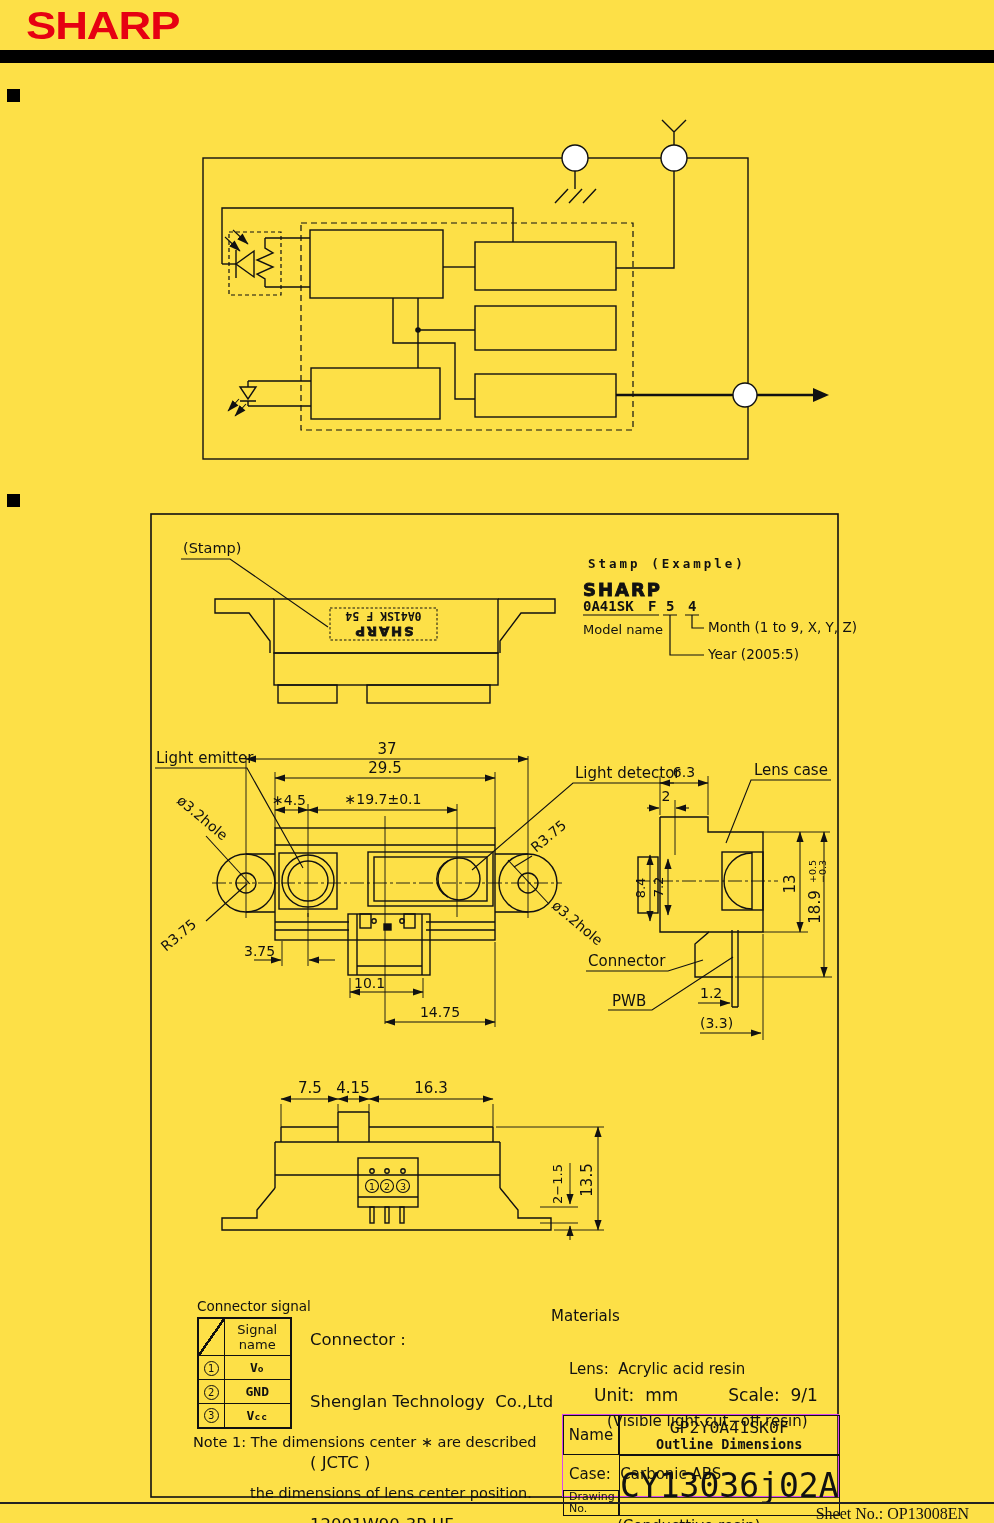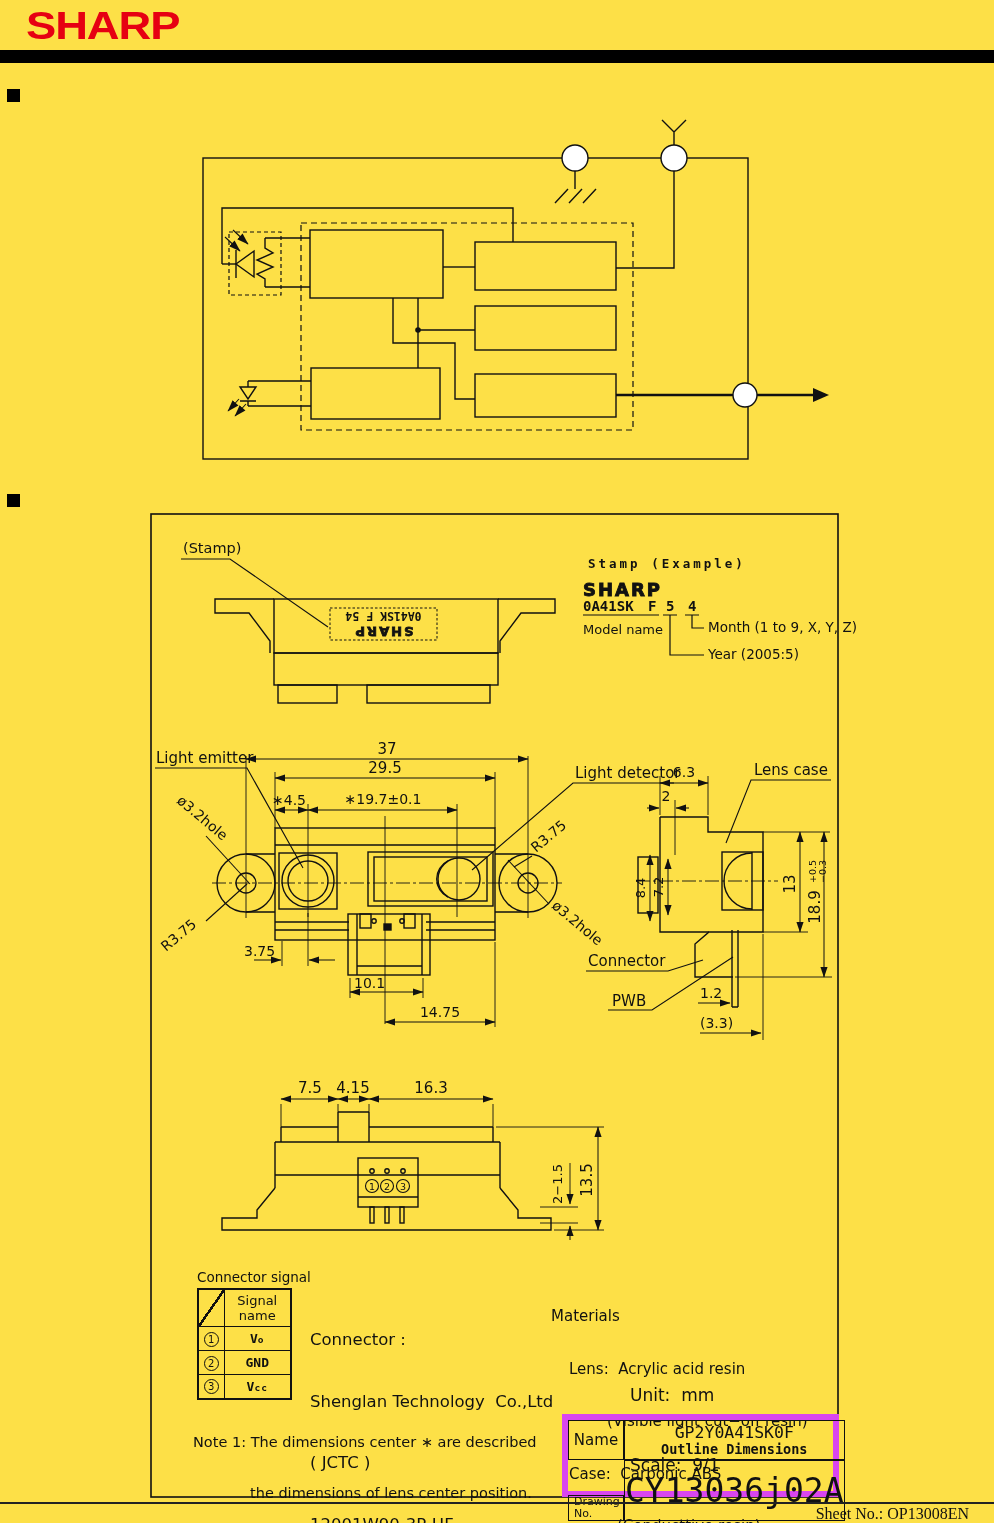--- a/index.html
+++ b/index.html
@@ -30,21 +30,21 @@
     font-size:10px; line-height:13px; text-align:center; }
   .sigmain { font-family:"DejaVu Sans Mono", monospace; font-weight:bold; font-size:13px; }
   .sigsub  { font-family:"DejaVu Sans Mono", monospace; font-weight:bold; font-size:9.5px; letter-spacing:1px; }
   .cinfo { font-size:16.5px; line-height:20.5px; white-space:pre; }
   .mats  { font-size:15px; line-height:17.5px; white-space:pre; }
   .mats .i1 { margin-left:18px; } .mats .i2 { margin-left:56px; } .mats .i3 { margin-left:66px; }
   .unitrow { font-size:17px; display:flex; gap:50px; white-space:pre; }
   .notes { font-size:14.5px; line-height:17px; white-space:pre; }
   .notes .ind { margin-left:57px; }
   .tblock { position:absolute; left:562px; top:1414px; width:277px; height:83px;
-    border:6px solid #d946ef; display:grid; grid-template-columns:56px 1fr; grid-template-rows:40px 1fr; }
+    border:1px solid #d946ef; display:grid; grid-template-columns:56px 1fr; grid-template-rows:40px 1fr; }
   .tblock > div { border:1px solid #111; display:flex; flex-direction:column; align-items:center; justify-content:center; }
   .tb-name-label { font-size:15px; }
   .tb-name-val { font-family:"DejaVu Sans Mono", monospace; font-size:16.5px; line-height:18px; }
   .tb-name-sub { font-family:"DejaVu Sans Mono", monospace; font-size:13.5px; line-height:15px;font-weight:bold; }
   .tb-draw-label { font-size:11px; line-height:12px; align-items:flex-start !important; padding-left:5px; justify-content:center;margin-top:35px; }
   .tb-draw-val { font-family:"DejaVu Sans Mono", monospace; font-size:33px; }
   .footline { position:absolute; left:0; top:1502px; width:994px; height:1.5px; background:#222; }
   .sheetno { position:absolute; right:25px; top:1505px; font-family:"Liberation Serif", serif; font-size:16px; }
 </style>
 </head>
@@ -284,21 +284,21 @@
     <text x="353" y="1093" font-size="15" text-anchor="middle">4.15</text>
     <text x="431" y="1093" font-size="15" text-anchor="middle">16.3</text>
     <g transform="translate(562,1184) rotate(-90)">
         <text font-size="13" text-anchor="middle">2−1.5</text>
       </g>
     <g transform="translate(592,1180) rotate(-90)">
         <text font-size="15" text-anchor="middle">13.5</text>
       </g>
   </svg>
 
-  <div class="blk" style="left:197px; top:1269px;">
+  <div class="blk" style="left:197px; top:1298px;">
     <div class="ctable-title">Connector signal</div>
     <table class="ctable">
       <tbody>
           <tr>
         <td class="diag" style="width:26px;"></td>
         <td class="hdr" style="width:67px;">Signal name</td>
       </tr>
       <tr>
         <td><span class="pincirc">1</span></td>
         <td><span class="sigmain">V</span><span class="sigsub">o</span></td>
@@ -323,21 +323,21 @@
   </div>
 
   <div class="blk mats" style="left:551px; top:1273px;">
     <div>Materials</div>
     <div class="i1">Lens:  Acrylic acid resin</div>
     <div class="i2">(Visible light cut−off resin)</div>
     <div class="i1">Case:  Carbonic ABS</div>
     <div class="i3">(Conducttive resin)</div>
     
   </div>
-  <div class="blk unitrow" style="left:630px; top:1385px;flex-direction:column;">
+  <div class="blk unitrow" style="left:594px; top:1385px;">
     <span>Unit:  mm</span>
     <span>Scale:  9/1</span>
   </div>
 
   <div class="blk notes" style="left:193px; top:1400px;">
     <div>Note 1: The dimensions center ∗ are described</div>
     <div class="ind">the dimensions of lens center position.</div>
     
     
     

